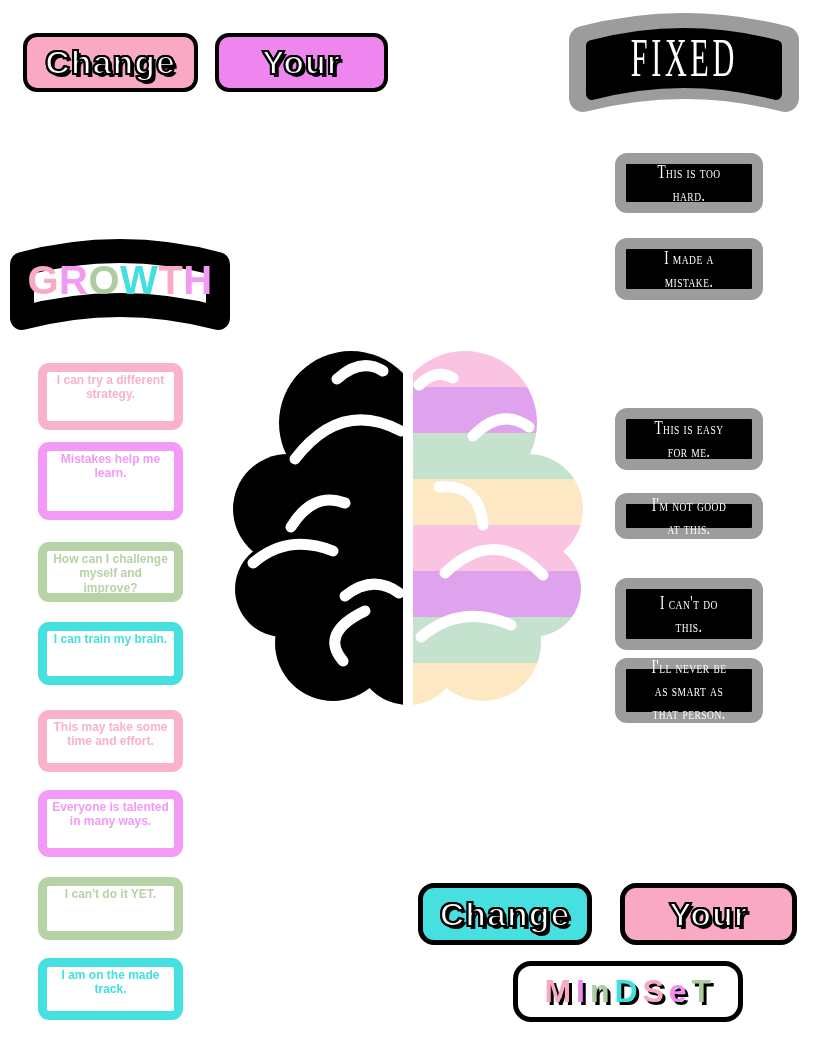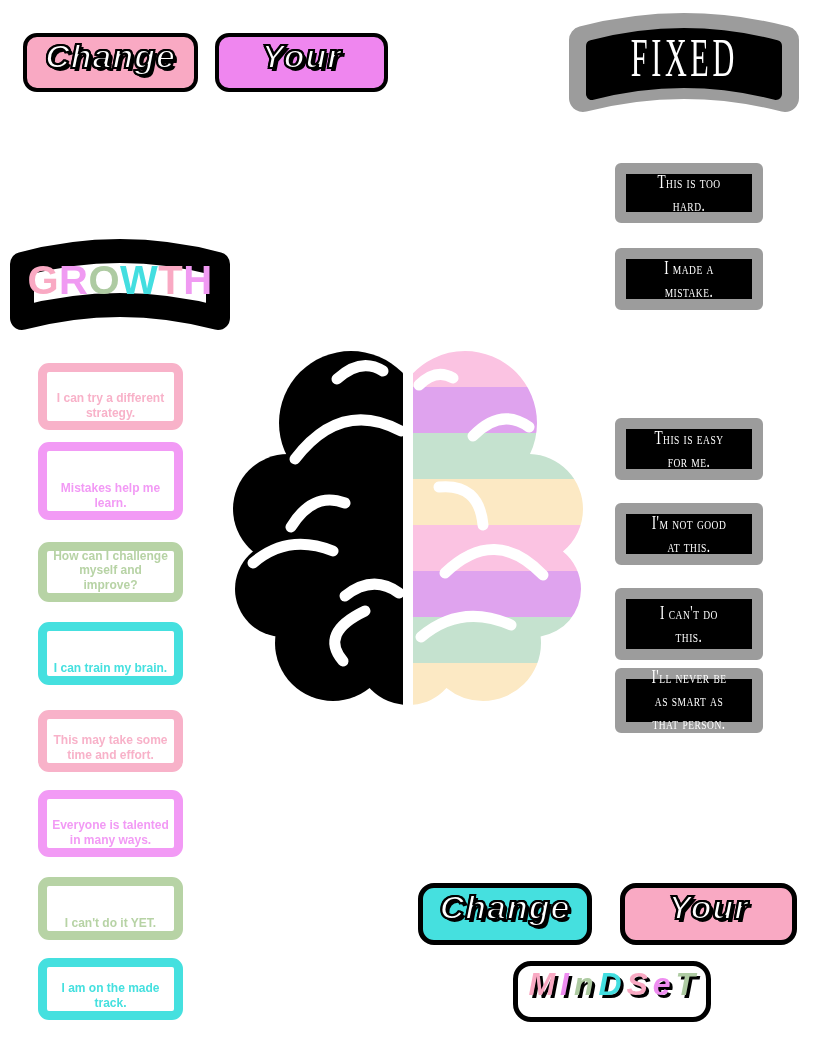--- a/index.html
+++ b/index.html
@@ -8,21 +8,21 @@
     font-family:"Liberation Sans", sans-serif; overflow:hidden;
   }
   
   .bindbg   { background: var(--c,#ccc); }
   .bindfill { fill: var(--c,#000); }
 
   
   .word-box {
     position:absolute; box-sizing:border-box;
     border:4px solid #000; border-radius:14px;
-    display:flex; justify-content:center;font-style:italic;
+    display:flex; align-items:center; justify-content:center;
   }
   .word-box.thick { border-width:5px; border-radius:16px; }
   .outline-text {
     font-weight:bold; font-size:34px; color:#fff; letter-spacing:1px;
     -webkit-text-stroke:2px #000;
     text-shadow: 3px 3px 0 #000, -1px -1px 0 #000, 1px -1px 0 #000, -1px 1px 0 #000, 1px 1px 0 #000;
   }
 
   
   .banner { position:absolute; }
@@ -37,33 +37,33 @@
   }
   .growth-title span, .mindset-word span {
     font-weight:bold; display:inline-block;
   }
   .growth-title span { font-size:40px; color:var(--c,#f9a9c3); letter-spacing:0.5px; }
 
   
   .gcard {
     position:absolute; left:38px; width:145px; box-sizing:border-box;
     background:#fff; border:9px solid var(--c,#f8b2c9); border-radius:11px;
-    display:flex; align-items:flex-end; justify-content:center;
+    display:flex; align-items:flex-start; justify-content:center;
     text-align:center; padding:1px 4px;
   }
   .gcard .gtext {
     color:var(--c,#f8b2c9); font-weight:bold; font-size:12px; line-height:1.2;
   }
 
   
   .fcard {
     position:absolute; left:615px; width:148px; box-sizing:border-box;
-    background:#000; border:11px solid var(--c,#9c9c9c); border-radius:6px;
+    background:#000; border:11px solid var(--c,#9c9c9c); border-radius:12px;
     display:flex; align-items:center; justify-content:center;
-    text-align:center; padding:0 18px;margin-top:10px;
+    text-align:center; padding:0 18px;
   }
   .fcard .ftext {
     color:#fff; font-family:"Liberation Serif", serif; font-variant:small-caps;
     font-size:14px; line-height:1.25; letter-spacing:0.5px;
     display:inline-block; transform:scale(0.95,1.3);
   }
 
   
   .mindset-word span {
     font-size:32px; color:var(--c,#f9a9c3);
@@ -137,21 +137,21 @@
 
   <div class="fcard" style="top: 153px; height: 60px; --c: #9c9c9c;">
     <span class="ftext">This is too hard.</span>
   </div>
   <div class="fcard" style="top: 238px; height: 62px; --c: #9c9c9c;">
     <span class="ftext">I made a mistake.</span>
   </div>
   <div class="fcard" style="top: 408px; height: 62px; --c: #9c9c9c;">
     <span class="ftext">This is easy for me.</span>
   </div>
-  <div class="fcard" style="top: 493px; height: 62px; --c: #9c9c9c;">
+  <div class="fcard" style="top: 493px; height: 46px; --c: #9c9c9c;">
     <span class="ftext">I'm not good at this.</span>
   </div>
   <div class="fcard" style="top: 578px; height: 72px; --c: #9c9c9c;">
     <span class="ftext">I can't do this.</span>
   </div>
   <div class="fcard" style="top: 658px; height: 65px; --c: #9c9c9c;">
     <span class="ftext">I'll never be as smart as that person.</span>
   </div>
 
   <div class="brain">
@@ -221,21 +221,21 @@
       </g>
     </svg>
   </div>
 
   <div class="word-box thick bindbg" style="left: 418px; top: 883px; width: 174px; height: 62px; --c: #45e0df;">
     <span class="outline-text">Change</span>
   </div>
   <div class="word-box thick bindbg" style="left: 620px; top: 883px; width: 177px; height: 62px; --c: #f9a9c3;">
     <span class="outline-text">Your</span>
   </div>
-  <div class="word-box thick" style="left:513px; top:961px; width:198px; height:61px; background:#fff; border-radius:18px;">
+  <div class="word-box thick" style="left:513px; top:961px; width:230px; height:61px; background:#fff; border-radius:18px;">
     <div class="mindset-word">
       <span style="--c: #f9a9c3;">M</span>
       <span style="--c: #ee8df0;">I</span>
       <span style="--c: #aecba2;">n</span>
       <span style="--c: #43dee0;">D</span>
       <span style="--c: #f9a9c3;">S</span>
       <span style="--c: #ee8df0;">e</span>
       <span style="--c: #aecba2;">T</span>
     </div>
   </div>

